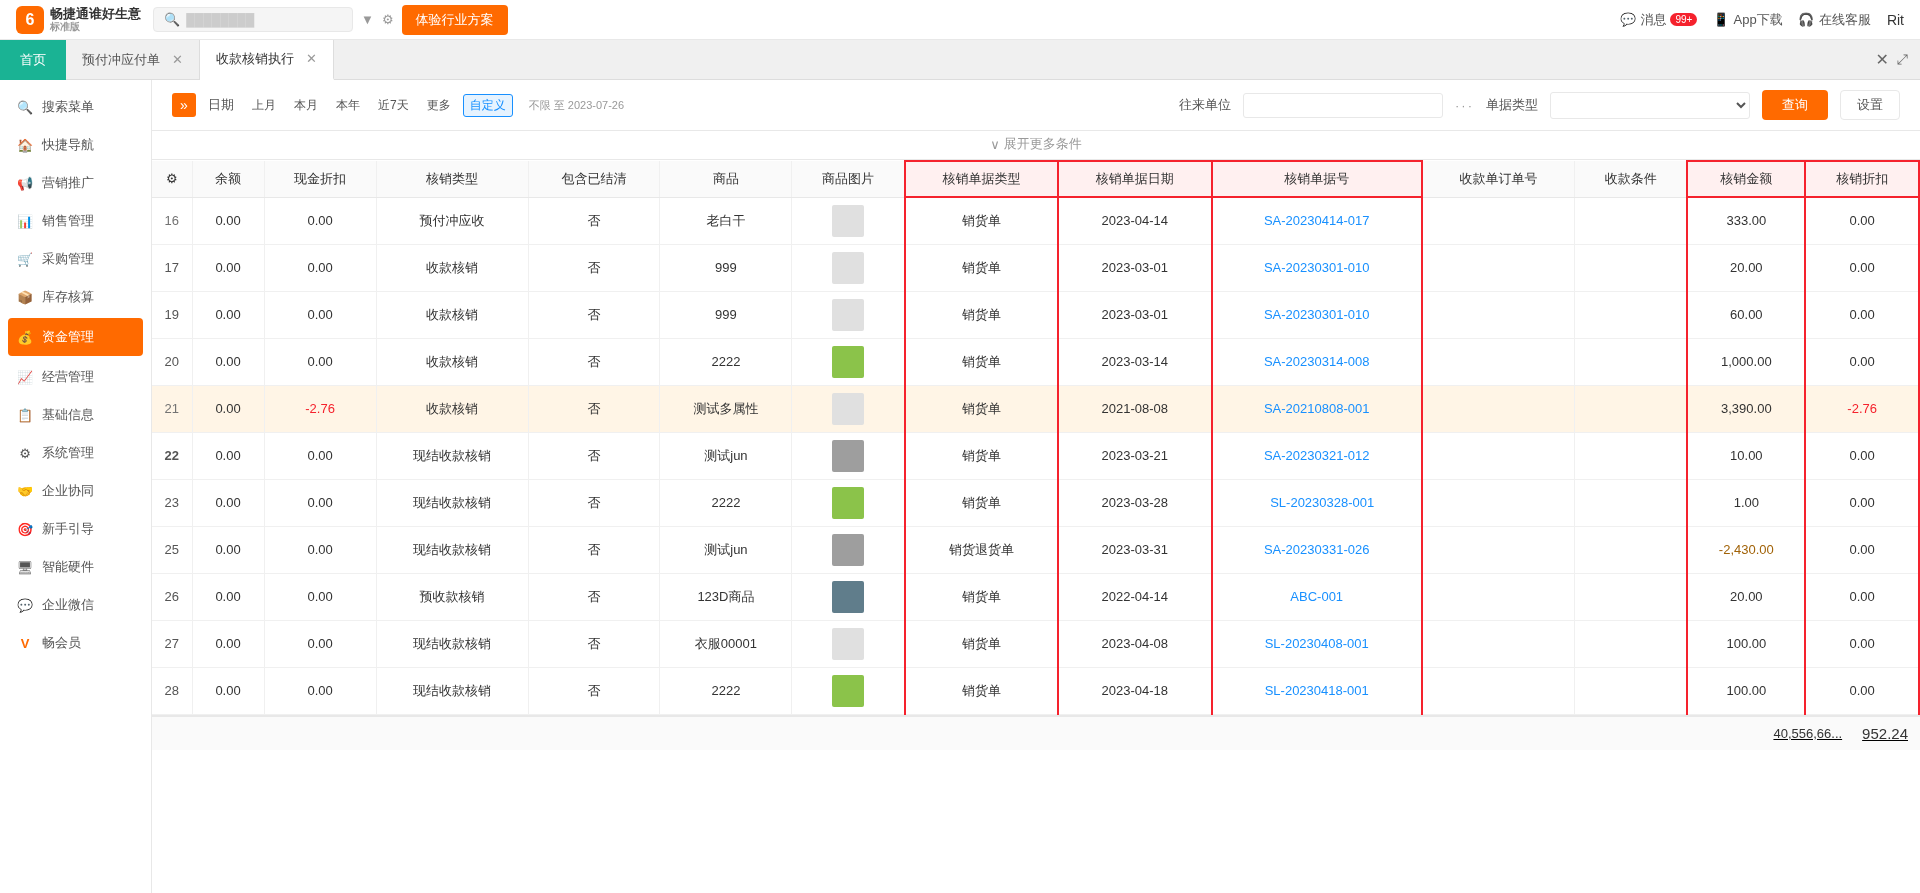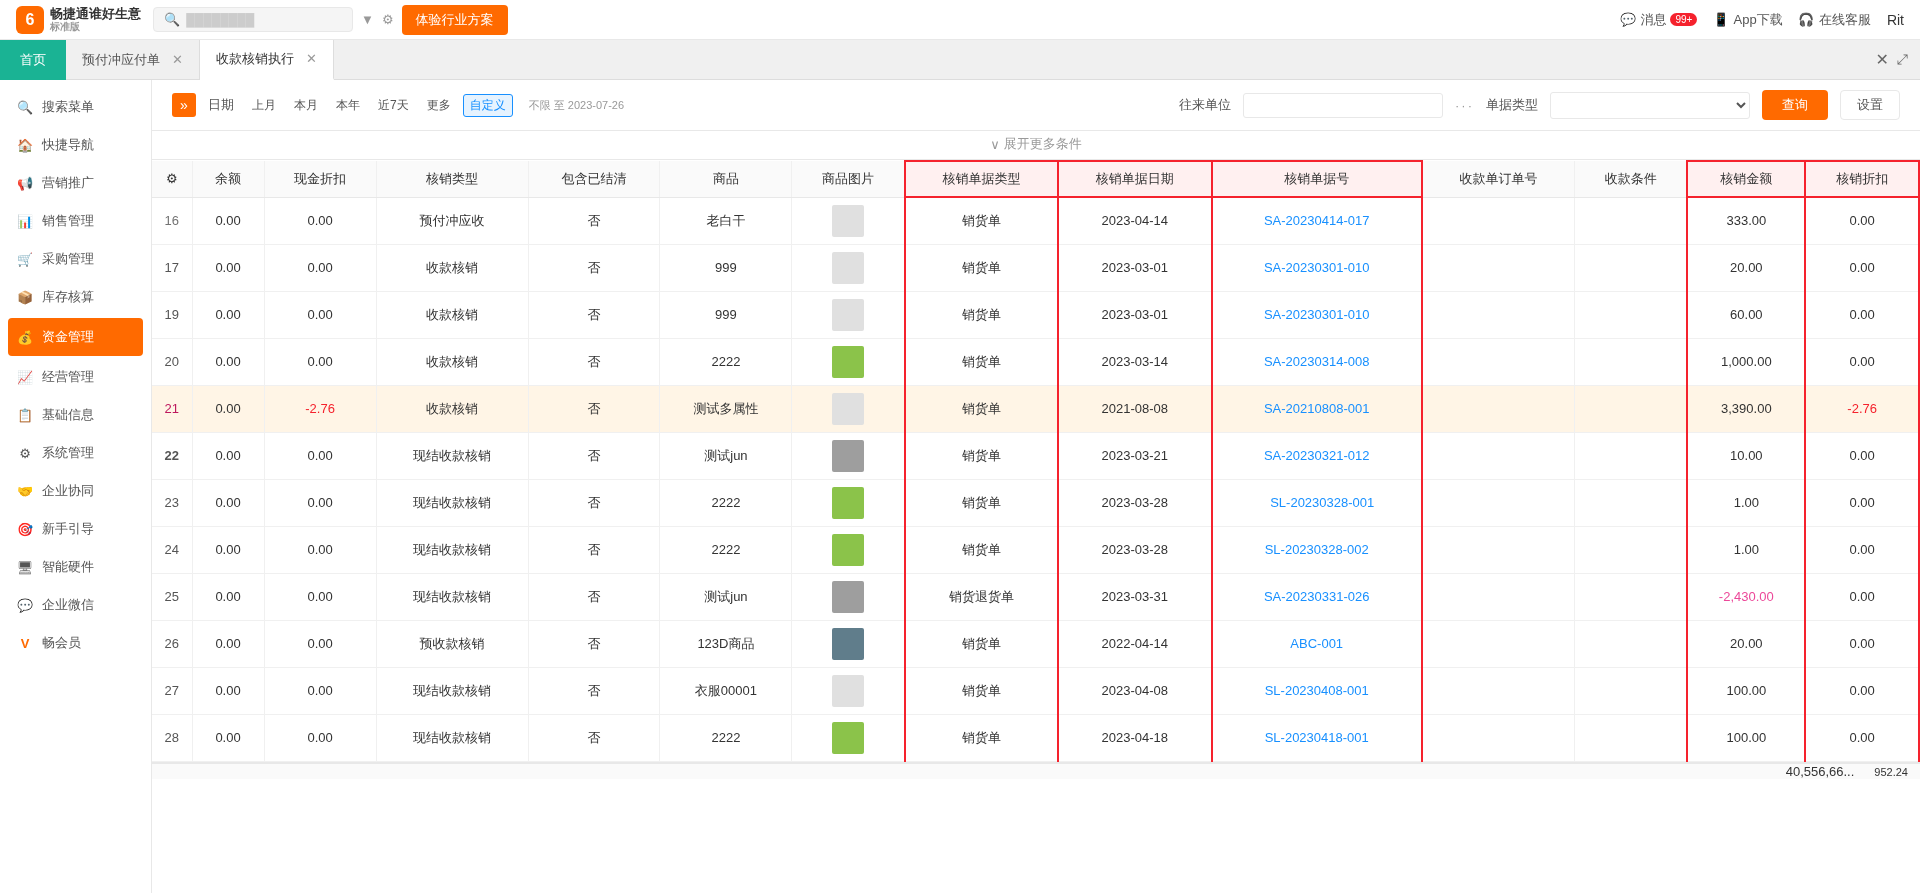--- a/index.html
+++ b/index.html
@@ -315,21 +315,21 @@
       </td>
       <td style="border-left:2px solid #f5222d;border-right:2px solid #f5222d;">销货单</td>
       <td style="border-left:2px solid #f5222d;border-right:2px solid #f5222d;">2023-03-14</td>
       <td style="border-left:2px solid #f5222d;border-right:2px solid #f5222d;"><a class="link-text" href="#">SA-20230314-008</a></td>
       <td></td>
       <td></td>
       <td style="border-left:2px solid #f5222d;border-right:2px solid #f5222d;">1,000.00</td>
       <td style="border-left:2px solid #f5222d;border-right:2px solid #f5222d;">0.00</td>
     </tr>
             <tr class="highlighted">
-      <td style="color:#be185d;">21</td>
+      <td style="color:#737373;">21</td>
       <td>0.00</td>
       <td style="color:#f5222d;">-2.76</td>
       <td>收款核销</td>
       <td>否</td>
       <td>测试多属性</td>
       <td>
         <div style="width:32px;height:32px;background:#e0e0e0;border-radius:2px;margin:0 auto;display:flex;align-items:center;justify-content:center;"></div>
       </td>
       <td style="border-left:2px solid #f5222d;border-right:2px solid #f5222d;">销货单</td>
       <td style="border-left:2px solid #f5222d;border-right:2px solid #f5222d;">2021-08-08</td>
@@ -363,59 +363,41 @@
       <td style="">0.00</td>
       <td>现结收款核销</td>
       <td>否</td>
       <td>2222</td>
       <td>
         <div style="width:32px;height:32px;background:#8bc34a;border-radius:2px;margin:0 auto;display:flex;align-items:center;justify-content:center;"></div>
       </td>
       <td style="border-left:2px solid #f5222d;border-right:2px solid #f5222d;">销货单</td>
       <td style="border-left:2px solid #f5222d;border-right:2px solid #f5222d;">2023-03-28</td>
       <td style="border-left:2px solid #f5222d;border-right:2px solid #f5222d;padding-left:21px;"><a class="link-text" href="#">SL-20230328-001</a></td>
-      <td></td>
-      <td></td>
-      <td style="border-left:2px solid #f5222d;border-right:2px solid #f5222d;">1.00</td>
-      <td style="border-left:2px solid #f5222d;border-right:2px solid #f5222d;">0.00</td>
-    </tr>
-            <tr>
-      <td style="color:#555;">24</td>
-      <td>0.00</td>
-      <td style="">0.00</td>
-      <td>现结收款核销</td>
-      <td>否</td>
-      <td>2222</td>
-      <td>
-        <div style="width:32px;height:32px;background:#8bc34a;border-radius:2px;margin:0 auto;display:flex;align-items:center;justify-content:center;"></div>
-      </td>
-      <td style="border-left:2px solid #f5222d;border-right:2px solid #f5222d;">销货单</td>
-      <td style="border-left:2px solid #f5222d;border-right:2px solid #f5222d;">2023-03-28</td>
-      <td style="border-left:2px solid #f5222d;border-right:2px solid #f5222d;"><a class="link-text" href="#">SL-20230328-002</a></td>
       <td></td>
       <td></td>
       <td style="border-left:2px solid #f5222d;border-right:2px solid #f5222d;">1.00</td>
       <td style="border-left:2px solid #f5222d;border-right:2px solid #f5222d;">0.00</td>
     </tr>
             <tr>
       <td style="color:#555;">25</td>
       <td>0.00</td>
       <td style="">0.00</td>
       <td>现结收款核销</td>
       <td>否</td>
       <td>测试jun</td>
       <td>
         <div style="width:32px;height:32px;background:#9e9e9e;border-radius:2px;margin:0 auto;display:flex;align-items:center;justify-content:center;"></div>
       </td>
       <td style="border-left:2px solid #f5222d;border-right:2px solid #f5222d;">销货退货单</td>
       <td style="border-left:2px solid #f5222d;border-right:2px solid #f5222d;">2023-03-31</td>
       <td style="border-left:2px solid #f5222d;border-right:2px solid #f5222d;"><a class="link-text" href="#">SA-20230331-026</a></td>
       <td></td>
       <td></td>
-      <td style="border-left:2px solid #f5222d;border-right:2px solid #f5222d;color:#ec4899;">-2,430.00</td>
+      <td style="border-left:2px solid #f5222d;border-right:2px solid #f5222d;color:#a16207;">-2,430.00</td>
       <td style="border-left:2px solid #f5222d;border-right:2px solid #f5222d;">0.00</td>
     </tr>
             <tr>
       <td style="color:#555;">26</td>
       <td>0.00</td>
       <td style="">0.00</td>
       <td>预收款核销</td>
       <td>否</td>
       <td>123D商品</td>
       <td>
@@ -461,24 +443,24 @@
       <td style="border-left:2px solid #f5222d;border-right:2px solid #f5222d;">2023-04-18</td>
       <td style="border-left:2px solid #f5222d;border-right:2px solid #f5222d;"><a class="link-text" href="#">SL-20230418-001</a></td>
       <td></td>
       <td></td>
       <td style="border-left:2px solid #f5222d;border-right:2px solid #f5222d;">100.00</td>
       <td style="border-left:2px solid #f5222d;border-right:2px solid #f5222d;">0.00</td>
     </tr>
           </tbody>
       </table>
 
-      <div style="background:#fafafa;border-top:2px solid #e8e8e8;display:flex;align-items:center;padding:0 12px;gap:20px;position:sticky;bottom:0;">
+      <div style="background:#fafafa;border-top:2px solid #e8e8e8;display:flex;align-items:center;padding:8px 12px;gap:20px;position:sticky;bottom:0;text-decoration:underline;">
         <div style="flex:1;"></div>
         <div>
           <span style="color:#333;font-size:13px;font-weight:500;" id="footer-amount-val">40,556,66...</span>
         </div>
         <div>
-          <span style="color:#333;font-size:11px;font-weight:500;" id="footer-discount-val">952.24</span>
+          <span style="color:#333;font-size:15px;font-weight:500;" id="footer-discount-val">952.24</span>
         </div>
       </div>
     </div>
   </div>
 </div>
 
 </body></html>

